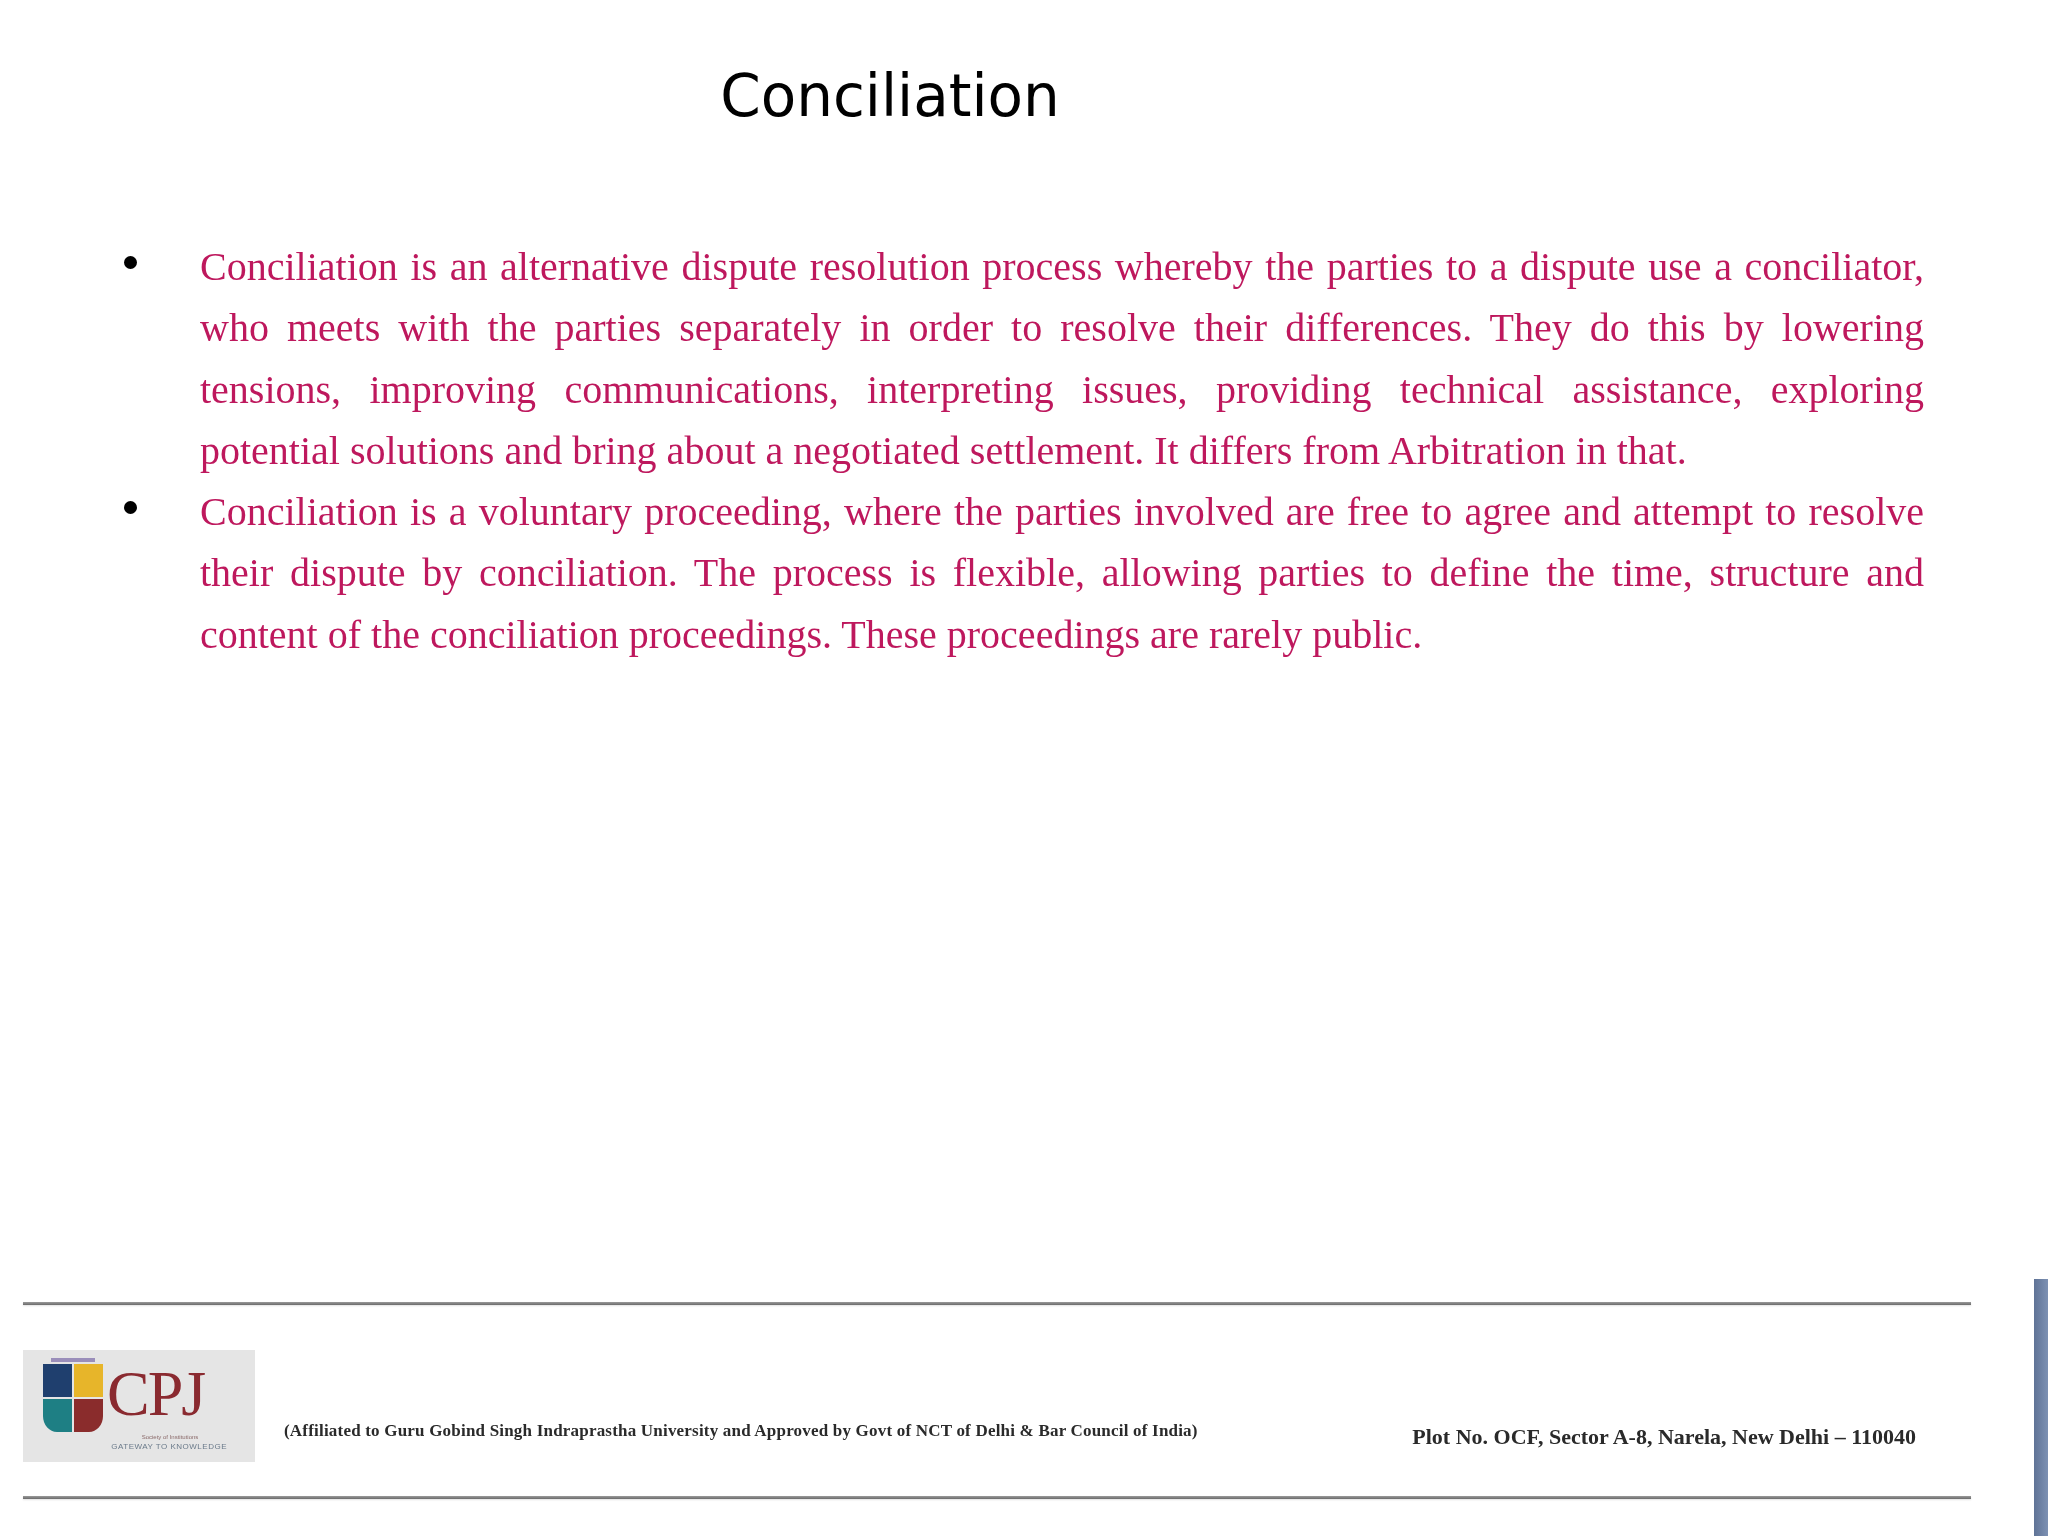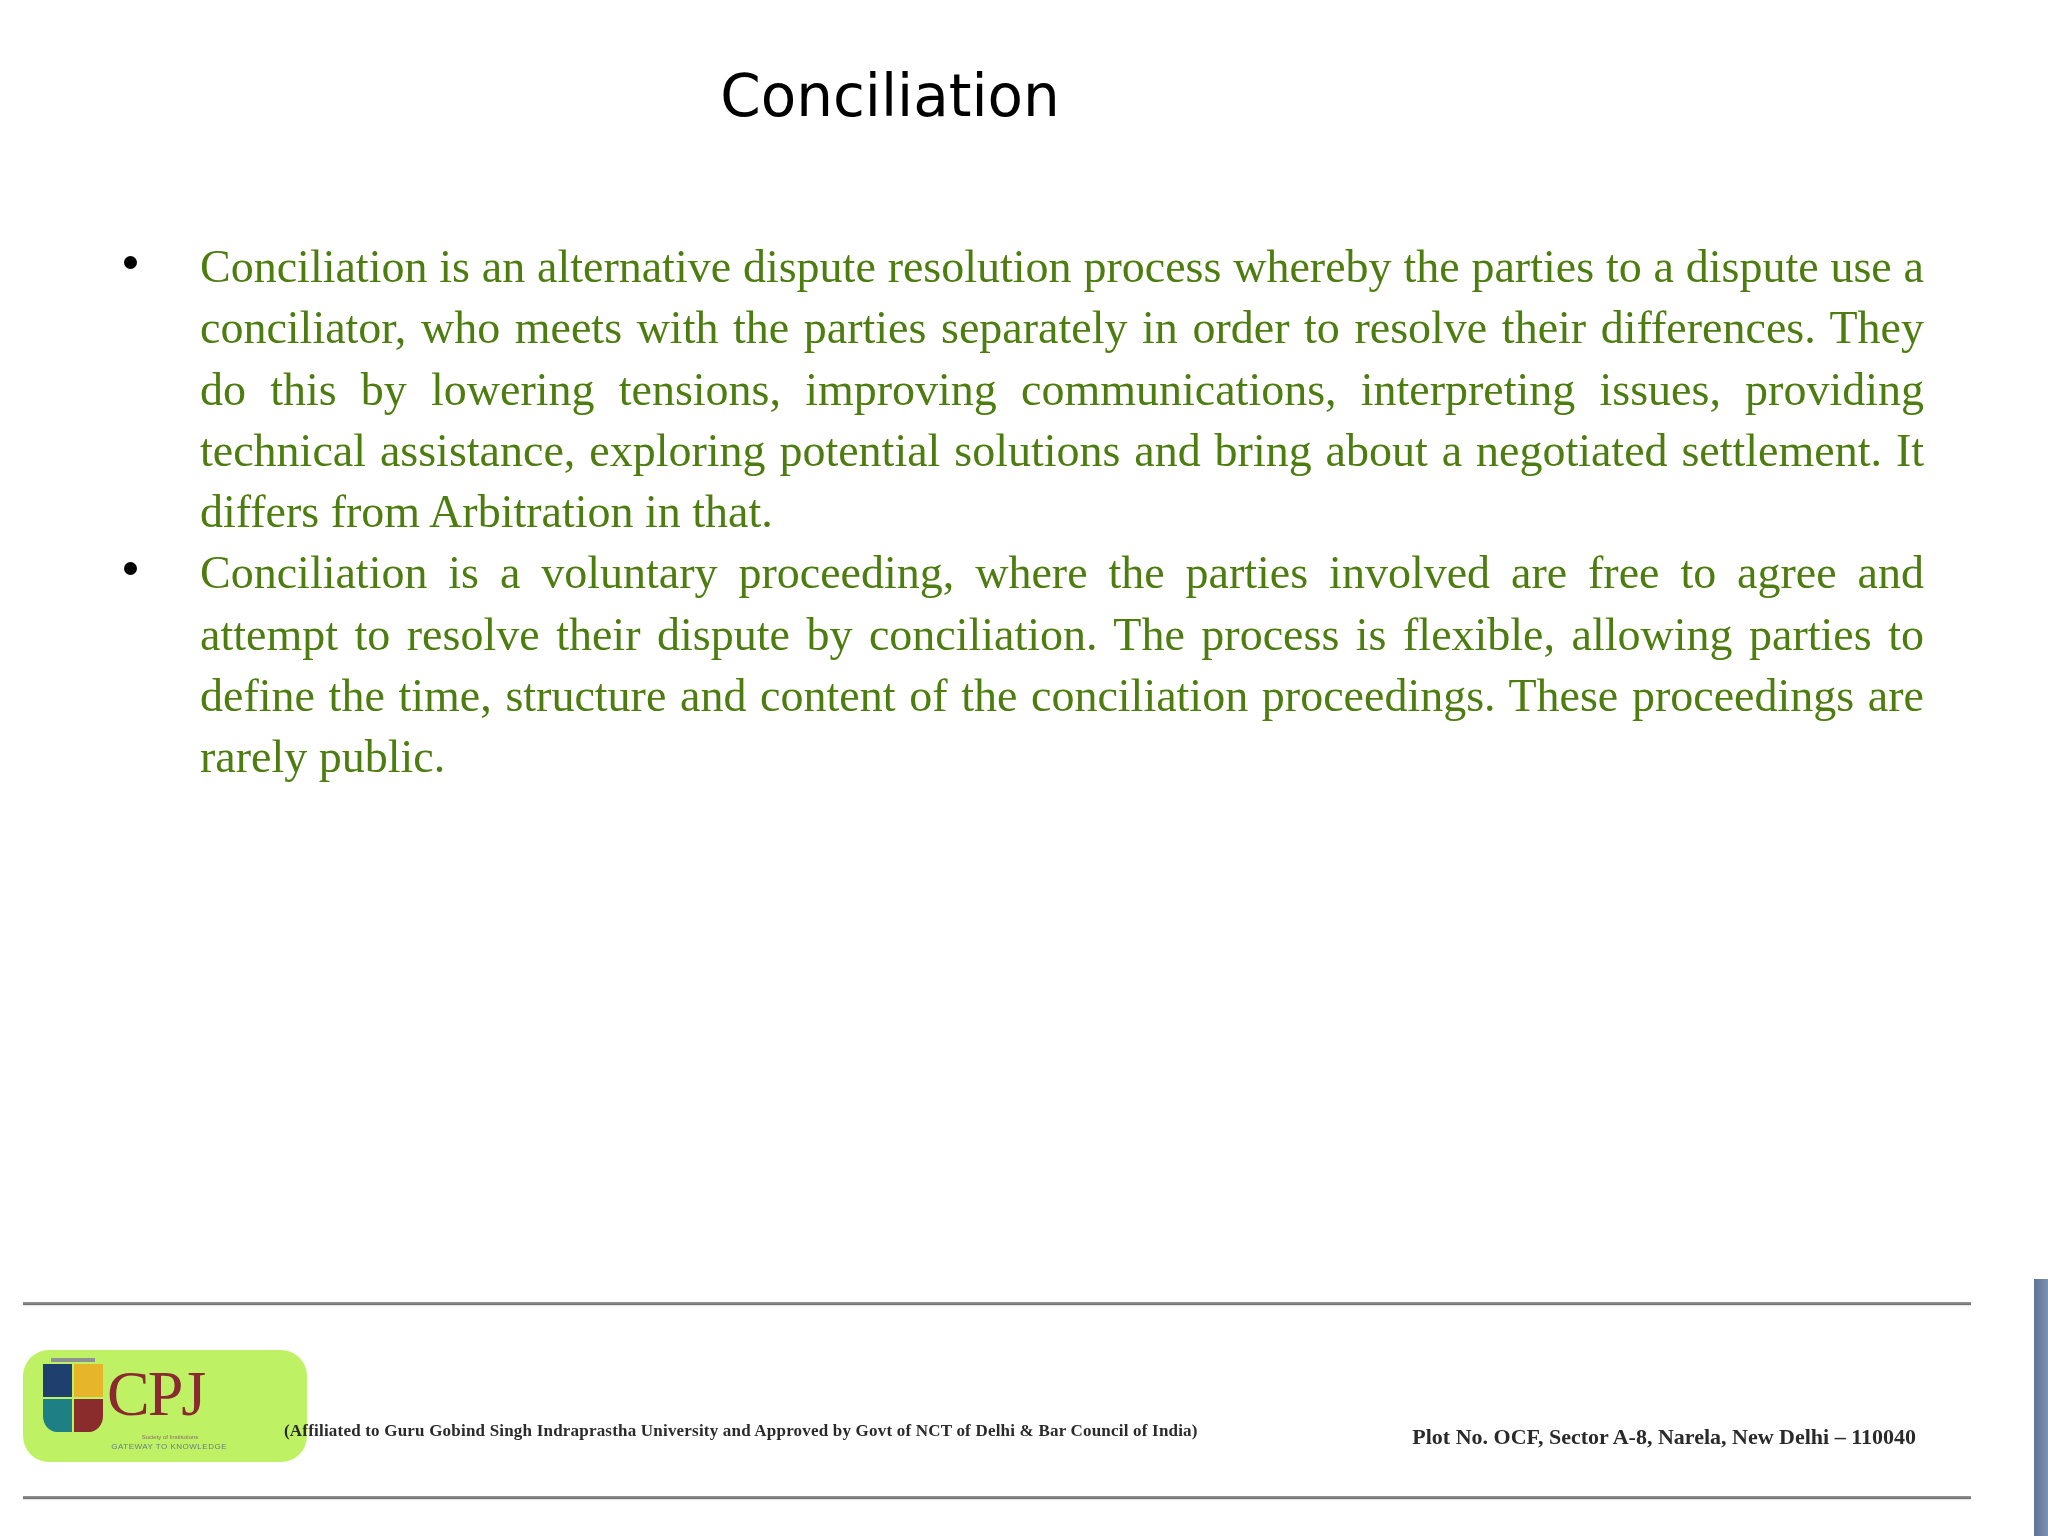--- a/index.html
+++ b/index.html
@@ -29,24 +29,24 @@
     .content {
       position: absolute;
       left: 120px;
       top: 236px;
       width: 1804px;
     }
     .bullet-item {
       position: relative;
       padding-left: 80px;
       font-family: "Liberation Serif", "DejaVu Serif", serif;
-      font-size: 46px;
+      font-size: 40px;
       line-height: 61.3px;
       text-align: justify;
-      color: #4d7c0f;
+      color: #be185d;
     }
     .bullet-item + .bullet-item {
     }
     .bullet-dot {
       position: absolute;
       left: 4px;
       top: 20px;
       width: 13px;
       height: 13px;
       border-radius: 50%;
@@ -67,24 +67,23 @@
       height: 3px;
       background: linear-gradient(#9a9a9a, #6b6b6b);
       box-shadow: 0 1px 2px rgba(0,0,0,0.12);
     }
     .footer-rule.top { top: 12px; }
     .footer-rule.bottom { top: 206px; }
     .logo-box {
       position: absolute;
       left: 23px;
       top: 60px;
-      width: 284px;
+      width: 232px;
       height: 112px;
-      background: #bef264;
-      border-radius: 26px;
+      background: #e5e5e5;
     }
     .crest {
       position: absolute;
       left: 20px;
       top: 14px;
       width: 60px;
       height: 68px;
     }
     .crest .q {
       position: absolute;

